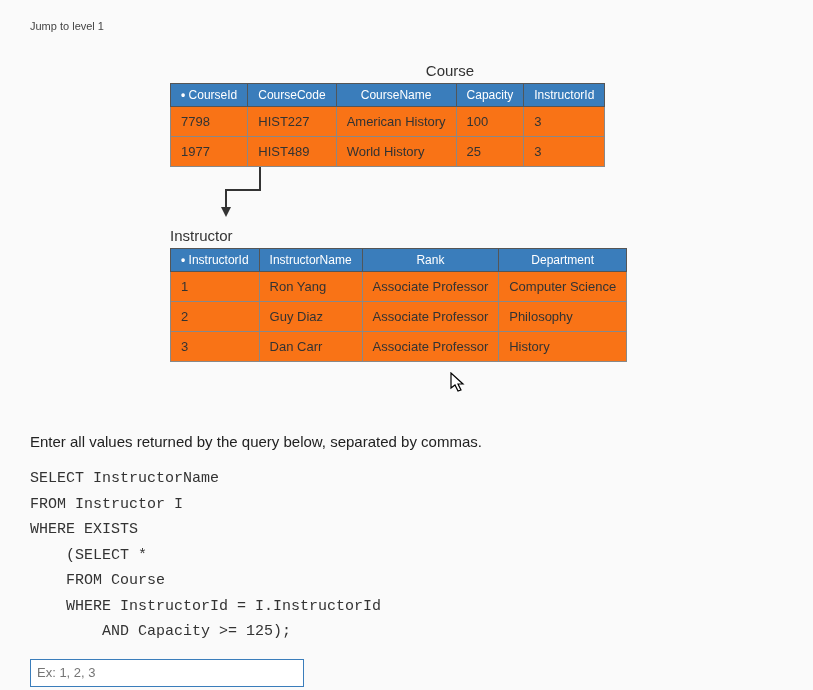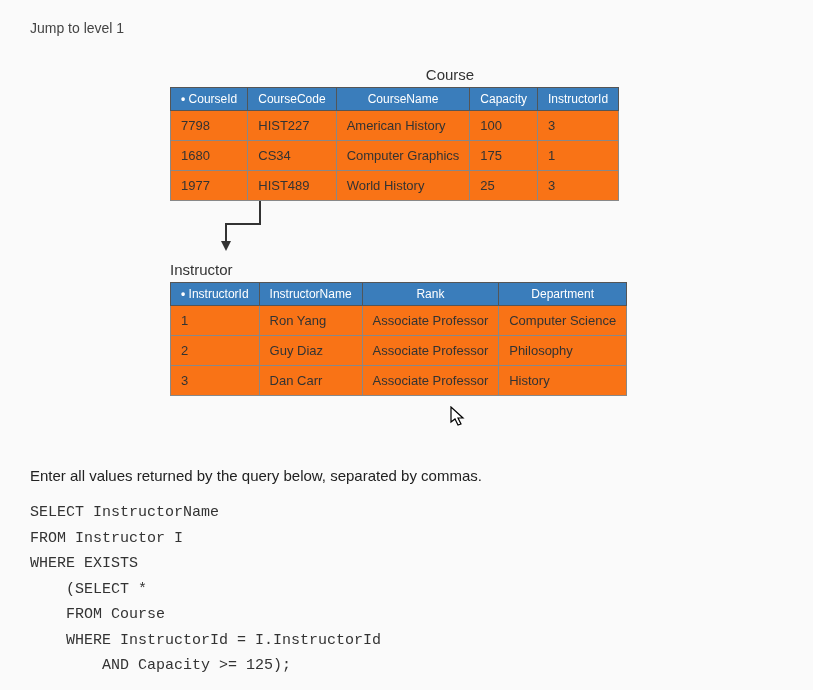--- a/index.html
+++ b/index.html
@@ -7,21 +7,21 @@
       font-size: 14px;
       color: #333;
       background: #fafafa;
       margin: 0;
       padding: 20px 30px;
       width: 813px;
       box-sizing: border-box;
     }
     .link-top {
       color: #444;
-      font-size: 14px;
+      font-size: 11px;
       margin-bottom: 30px;
     }
     .tables-wrap {
       margin-left: 140px;
       position: relative;
     }
     .table-caption {
       text-align: center;
       font-size: 15px;
       color: #333;
@@ -119,27 +119,20 @@
       </thead>
     <tbody>
       <tr>
         <td>7798</td>
         <td>HIST227</td>
         <td>American History</td>
         <td>100</td>
         <td>3</td>
       </tr>
       <tr>
-        <td>1680</td>
-        <td>CS34</td>
-        <td>Computer Graphics</td>
-        <td>175</td>
-        <td>1</td>
-      </tr>
-      <tr>
         <td>1977</td>
         <td>HIST489</td>
         <td>World History</td>
         <td>25</td>
         <td>3</td>
       </tr>
     </tbody>
   </table>
 
   <div class="arrow-container">

